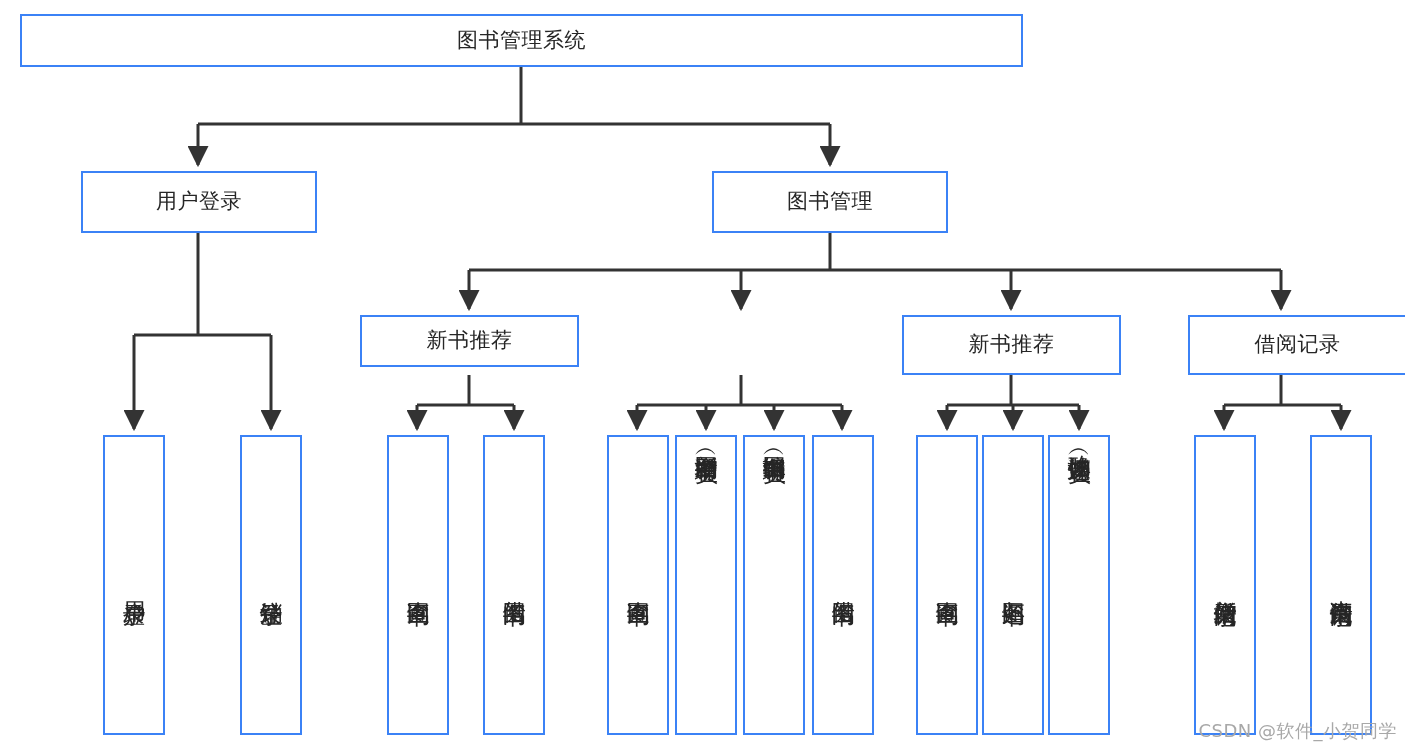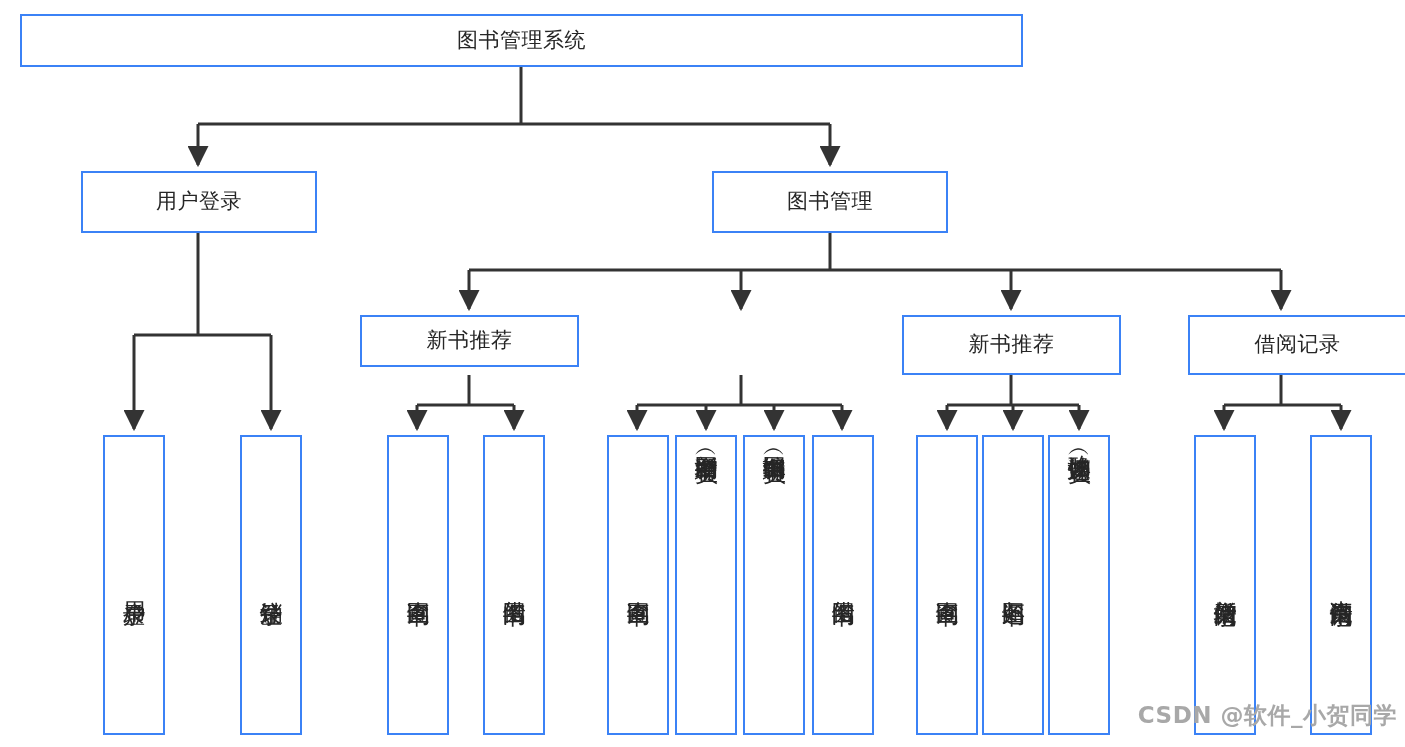--- a/index.html
+++ b/index.html
@@ -54,27 +54,26 @@
     writing-mode: vertical-rl;
     text-orientation: upright;
     font-size: 23px;
     line-height: 1.28;
     letter-spacing: 1px;
     white-space: nowrap;
   }
   #watermark {
     position: absolute;
     right: 8px;
-    bottom: 16px;
-    font-size: 23px;
+    bottom: 4px;
+    font-size: 18px;
     color: #a8a8a8;
     letter-spacing: 0.5px;
     white-space: nowrap;
     pointer-events: none;
-    font-weight: bold;
   }
 </style>
 </head>
 <body>
 
 <div id="canvas">
 
   <svg id="wires" viewBox="0 0 1405 747" xmlns="http://www.w3.org/2000/svg">
     <defs>
       <marker id="arrow" viewBox="0 0 10 10" refX="9" refY="5" markerWidth="7" markerHeight="7" orient="auto-start-reverse">

